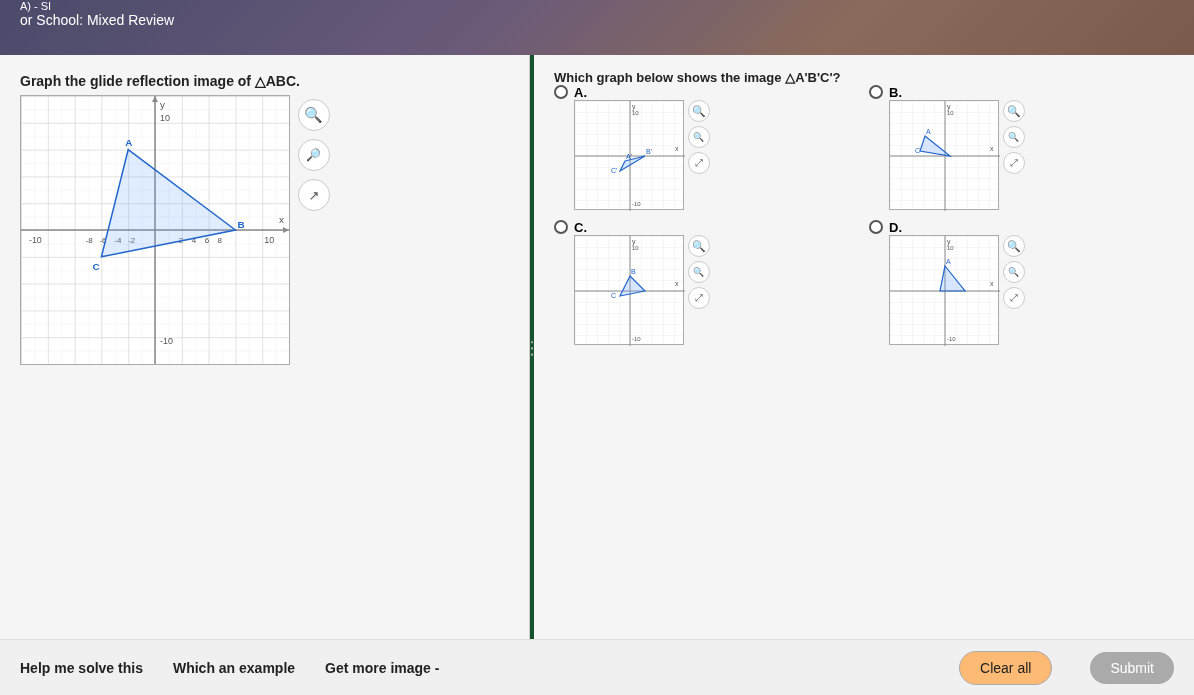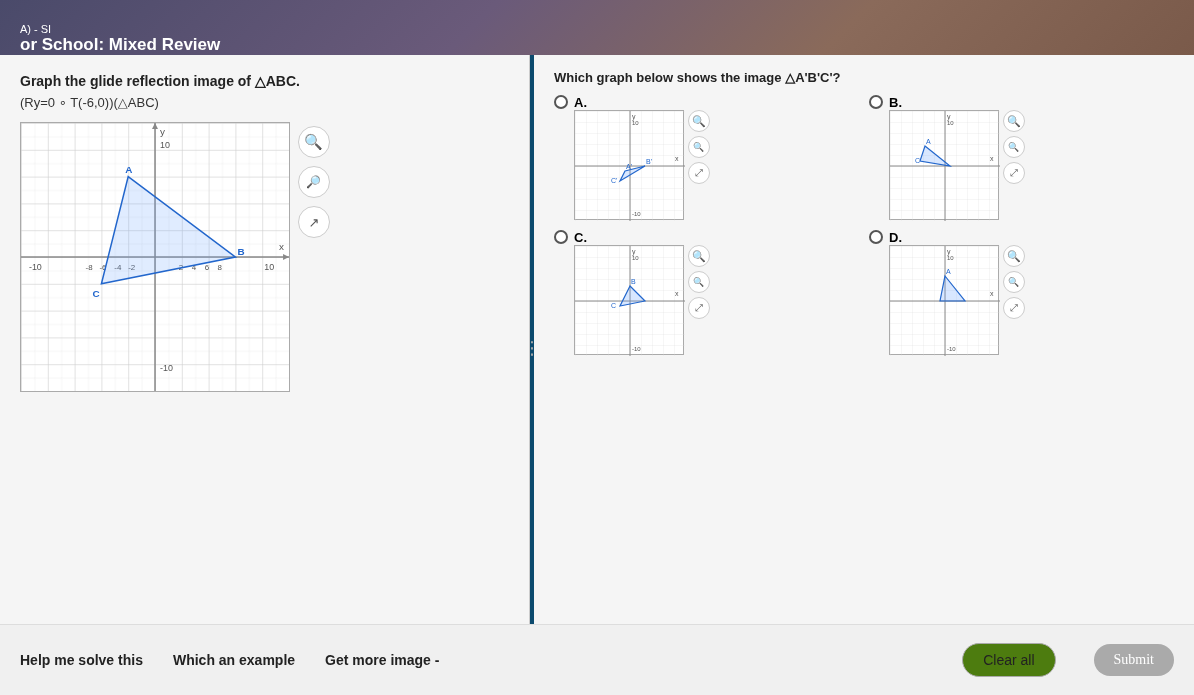--- a/index.html
+++ b/index.html
@@ -9,28 +9,28 @@
       width: 1194px;
       height: 695px;
       overflow: hidden;
       position: relative;
     }
 
     .top-bar {
       background: linear-gradient(135deg, #4a4a6a 0%, #6a5a7a 40%, #8a6a5a 70%, #7a5a4a 100%);
       height: 55px;
       display: flex;
-      align-items: flex-end;
+      align-items: flex-start;
       padding: 0 20px;
     }
 
     .main-content {
       display: flex;
       height: calc(695px - 55px - 55px);
-      background: #0c4a6e;
+      background: #14532d;
       justify-content: flex-end;
     }
 
     .left-panel {
       width: 530px;
       padding: 18px 20px;
       border-right: 1px solid #ccc;
       background: #f5f5f5;
     }
 
@@ -91,21 +91,20 @@
 
     .grid-svg {
       width: 100%;
       height: 100%;
     }
 
     .right-question {
       font-size: 13px;
       font-weight: 600;
       color: #222;
-      margin-bottom: 10px;
     }
 
     .options-grid {
       display: grid;
       grid-template-columns: 1fr 1fr;
       gap: 10px;
     }
 
     .option-row {
       display: flex;
@@ -159,21 +158,21 @@
       border: 1px solid #ccc;
       display: flex;
       align-items: center;
       justify-content: center;
       cursor: pointer;
       font-size: 11px;
       color: #555;
     }
 
     .bottom-bar {
-      height: 71px;
+      height: 56px;
       background: #f0f0f0;
       border-top: 1px solid #ddd;
       display: flex;
       align-items: center;
       padding: 0 20px;
       gap: 30px;
       position: absolute;
       bottom: 0;
       left: 0;
       right: 0;
@@ -181,67 +180,65 @@
 
     .bottom-link {
       font-size: 14px;
       color: #222;
       font-weight: 600;
       cursor: pointer;
       text-decoration: none;
     }
 
     .clear-all-btn {
-      background: #4d7c0f;
+      background: #fdba74;
       border: 1px solid #aaa;
       border-radius: 20px;
       padding: 8px 20px;
       font-size: 14px;
       cursor: pointer;
       margin-left: auto;
       color: #222;
     }
 
     .submit-btn {
       background: #aaa;
       border: none;
       border-radius: 20px;
       padding: 8px 20px;
       font-size: 14px;
       cursor: pointer;
       color: white;
       margin-left: 8px;
-      font-family: Liberation Serif, serif;
     }
 
     .dot-divider {
       width: 4px;
       height: 100%;
       display: flex;
       align-items: center;
       justify-content: center;
       color: #aaa;
       font-size: 18px;
     }
   </style>
 </head>
 <body>
 
 <div class="top-bar">
   <div>
     <div style="color:white;font-size:11px;">A) - SI</div>
-    <div style="color:white;font-size:17px;font-weight:bold;">or School: Mixed Review</div>
+    <div style="color:white;font-size:14px;font-weight:normal;">or School: Mixed Review</div>
   </div>
 </div>
 
 <div class="main-content">
 
   <div class="left-panel">
     <div class="question-title">Graph the glide reflection image of △ABC.</div>
-    <div class="question-sub">(Ry=0 ∘ T(-6,0))(△ABC)</div>
 
     <div class="graph-area">
       <div class="graph-container">
         
         <svg class="grid-svg" viewBox="0 0 270 270">
 
           <defs>
             <pattern id="smallGrid" width="13.5" height="13.5" patternUnits="userSpaceOnUse">
               <path d="M 13.5 0 L 0 0 0 13.5" fill="none" stroke="#ddd" stroke-width="0.5"></path>
             </pattern>

